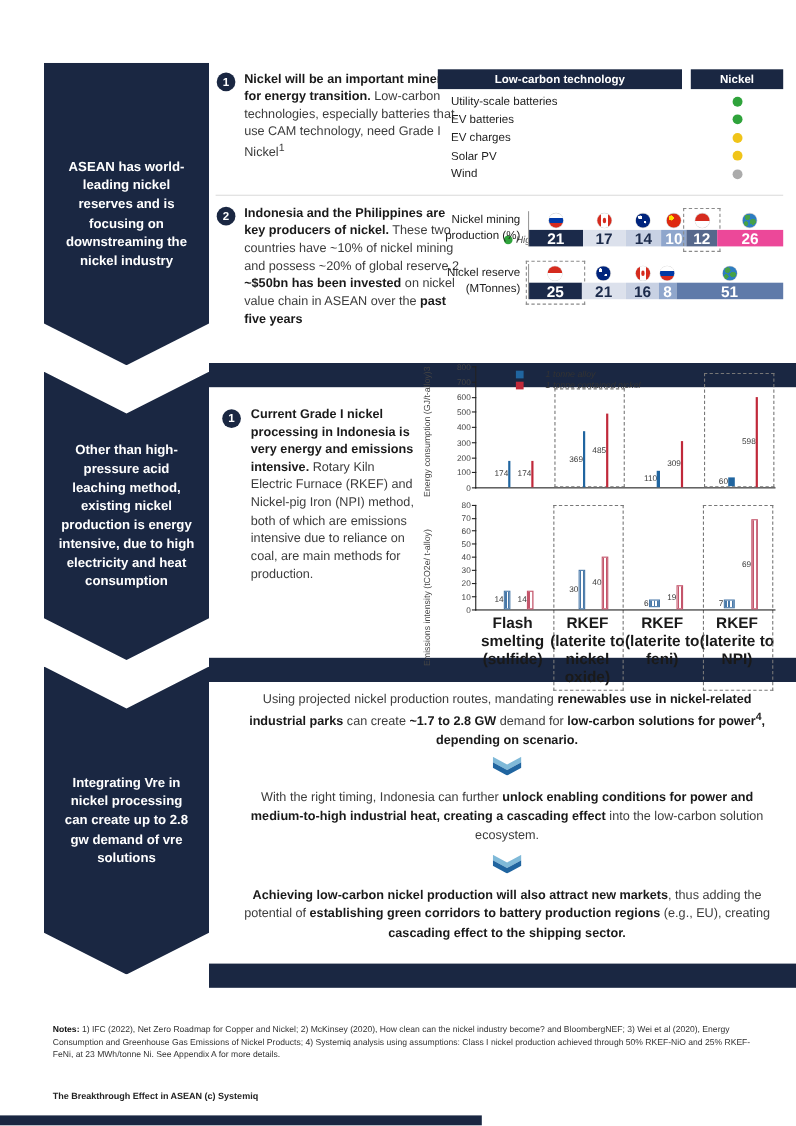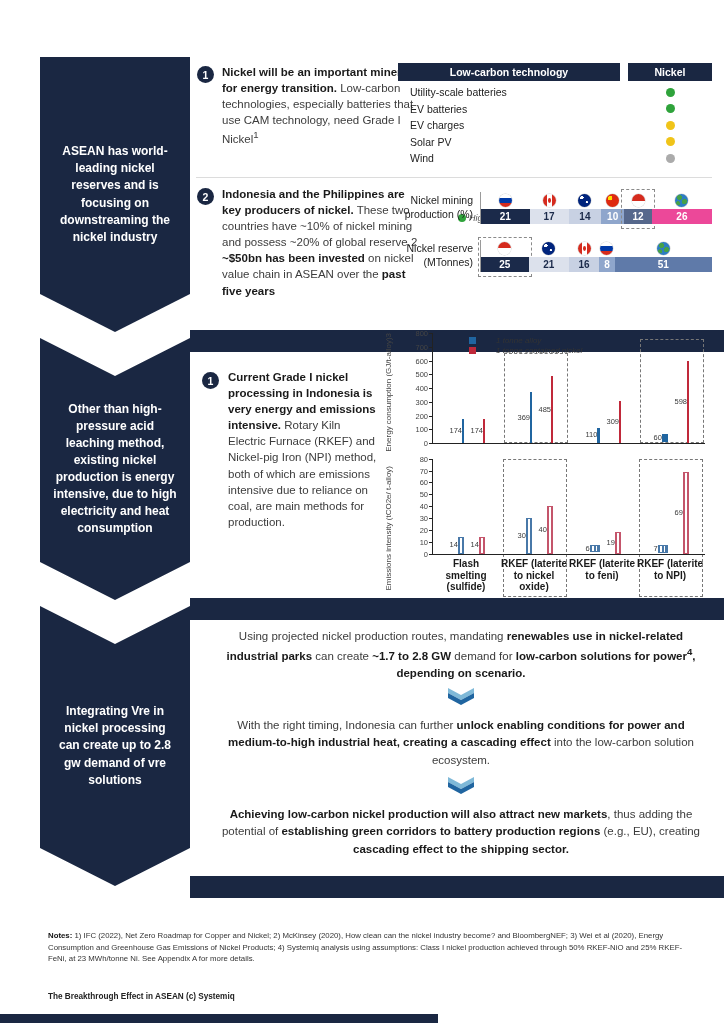--- a/index.html
+++ b/index.html
@@ -38,21 +38,21 @@
   .divider{position:absolute;left:196px;top:177px;width:516px;height:1px;background:#DCDCDC;}
 
   
   .mrow{position:absolute;left:392px;width:320px;display:flex;}
   #mrow-mining{top:192px;}
   #mrow-reserve{top:240px;}
   .mlabel{width:88px;font-size:10.5px;color:#222;text-align:right;padding-right:7px;align-self:center;line-height:1.3;box-sizing:border-box;}
   .mbars{flex:1;position:relative;display:flex;border-left:1px solid #9A9A9A;}
   .mseg{display:flex;flex-direction:column;align-items:center;position:relative;}
   .mflagzone{height:17px;display:flex;align-items:center;justify-content:center;}
-  .msegbar{height:15px;width:100%;display:flex;align-items:center;justify-content:center;font-size:10px;font-weight:bold;box-sizing:border-box;}
+  .msegbar{height:15px;width:100%;display:flex;align-items:center;justify-content:center;font-size:14px;font-weight:bold;box-sizing:border-box;}
   .mseg.hl::after{content:"";position:absolute;left:-3px;right:-3px;top:-3px;bottom:-5px;border:1px dashed #8a8a8a;pointer-events:none;}
   .flag{width:13px;height:13px;border-radius:50%;box-shadow:0 0 0 .5px rgba(0,0,0,.18);position:relative;flex:0 0 auto;}
   .flag-russia{background:linear-gradient(to bottom,#fff 0 34%,#0039a6 34% 66%,#d52b1e 66%);}
   .flag-canada{background:linear-gradient(90deg,#d52b1e 0 28%,#fff 28% 72%,#d52b1e 72%);}
   .flag-canada::after{content:"";position:absolute;left:38%;top:32%;width:25%;height:36%;background:#d52b1e;border-radius:50%;}
   .flag-australia{background:radial-gradient(circle at 30% 28%,#fff 0 13%,rgba(0,0,0,0) 14%),radial-gradient(circle at 66% 62%,#fff 0 9%,rgba(0,0,0,0) 10%),#00247d;}
   .flag-china{background:radial-gradient(circle at 32% 32%,#ffde00 0 18%,rgba(0,0,0,0) 19%),#de2910;}
   .flag-indonesia{background:linear-gradient(to bottom,#d52b1e 0 50%,#fff 50%);}
   .flag-globe{background:radial-gradient(circle at 35% 28%,#45a049 0 20%,rgba(0,0,0,0) 21%),radial-gradient(circle at 72% 58%,#45a049 0 22%,rgba(0,0,0,0) 23%),radial-gradient(circle at 25% 72%,#45a049 0 15%,rgba(0,0,0,0) 16%),#2d7dc1;}
 
@@ -79,21 +79,21 @@
   .hlbox{position:absolute;border:1px dashed #777;pointer-events:none;}
   .e2{left:calc(25% + 3px);width:calc(25% - 6px);top:20px;bottom:0;}
   .e4{left:calc(75% + 3px);width:calc(25% - 6px);top:6px;bottom:0;}
   .emwrap{position:relative;}
   .m2{left:101px;width:62px;top:0;bottom:0;}
   .m4{left:237px;width:62px;top:0;bottom:0;}
   .legend{position:absolute;top:3px;left:36px;font-size:8px;font-style:italic;color:#333;}
   .lrow{display:flex;align-items:center;gap:20px;margin-bottom:1px;}
   .lsq{width:7px;height:7px;}
   .catlabels{margin-left:30px;width:272px;display:flex;margin-top:3px;padding-bottom:4px;}
-  .cat{width:25%;text-align:center;font-size:10px;font-weight:bold;color:#1A1A1A;line-height:1.18;}
+  .cat{width:25%;text-align:center;font-size:14px;font-weight:bold;color:#1A1A1A;line-height:1.18;}
 
   
   .block{position:absolute;left:212px;width:498px;text-align:center;font-size:11.5px;line-height:1.5;color:#3C3C3C;}
   .block b{color:#1A1A1A;}
   #blk1{top:628px;}
   #blk2{top:717px;}
   #blk3{top:806px;}
   .dchev{position:absolute;left:448px;width:26px;height:17px;}
 
   .notes{position:absolute;left:48px;top:930px;width:650px;font-size:7.8px;line-height:1.5;color:#333;}

